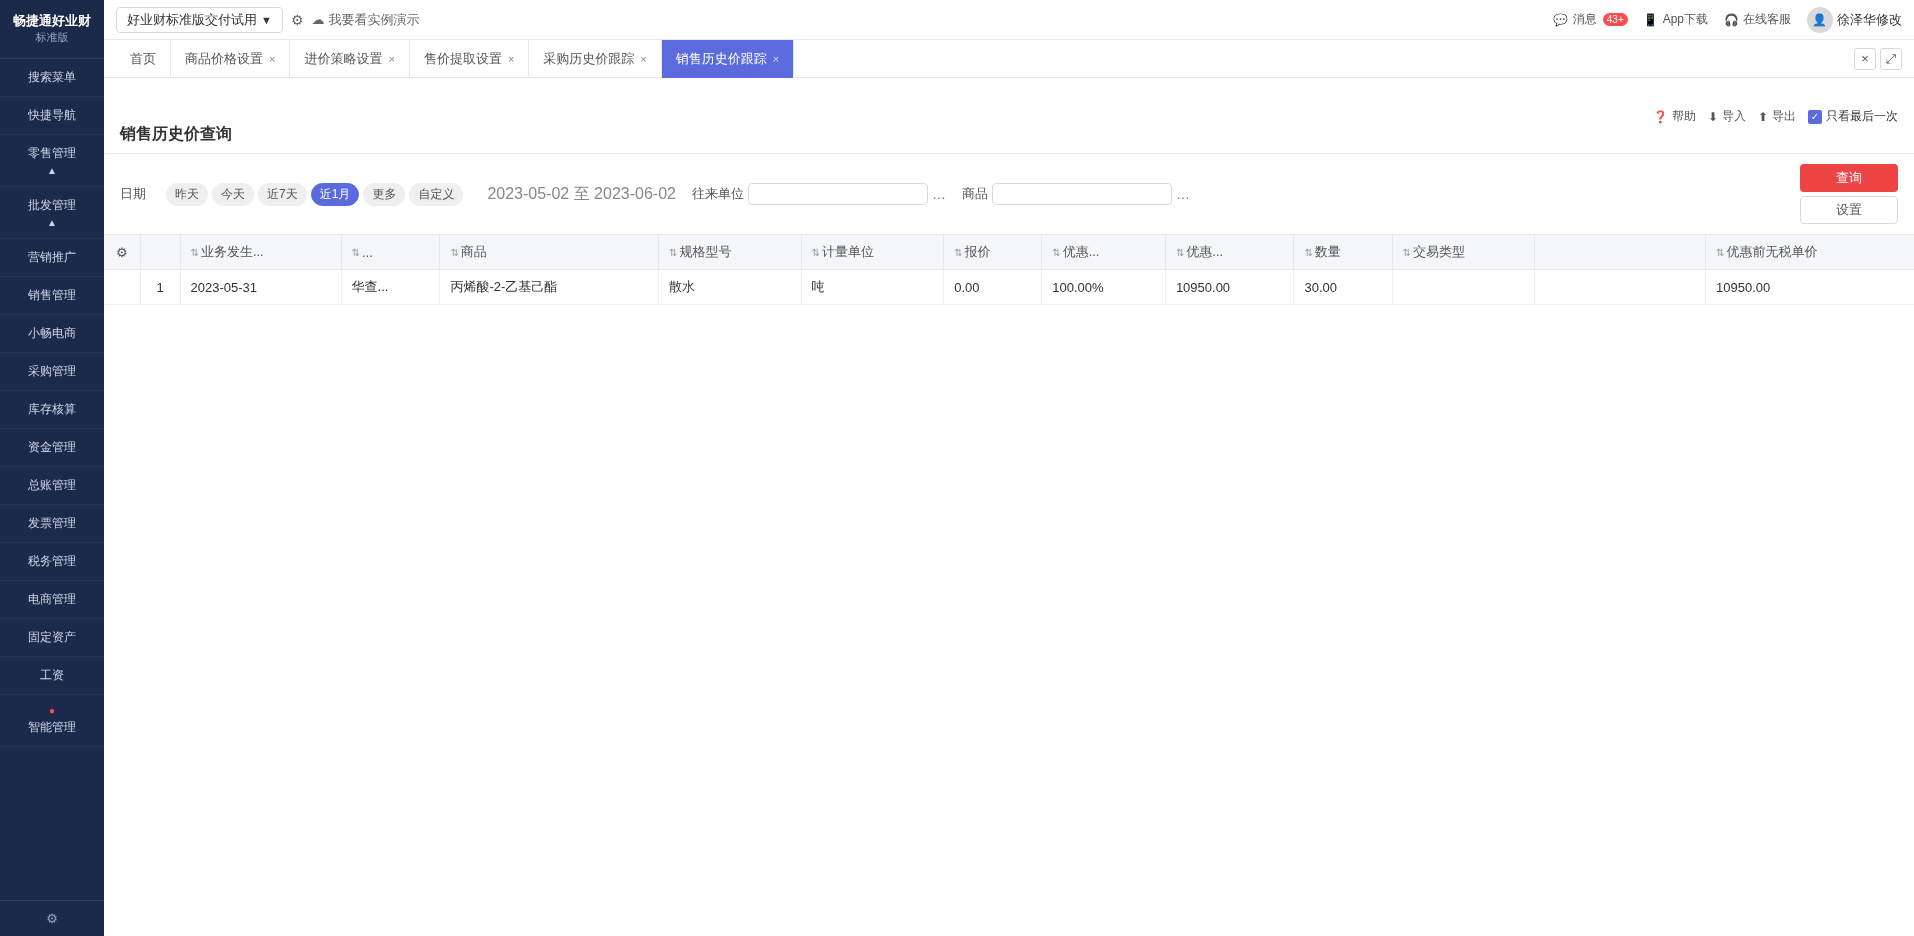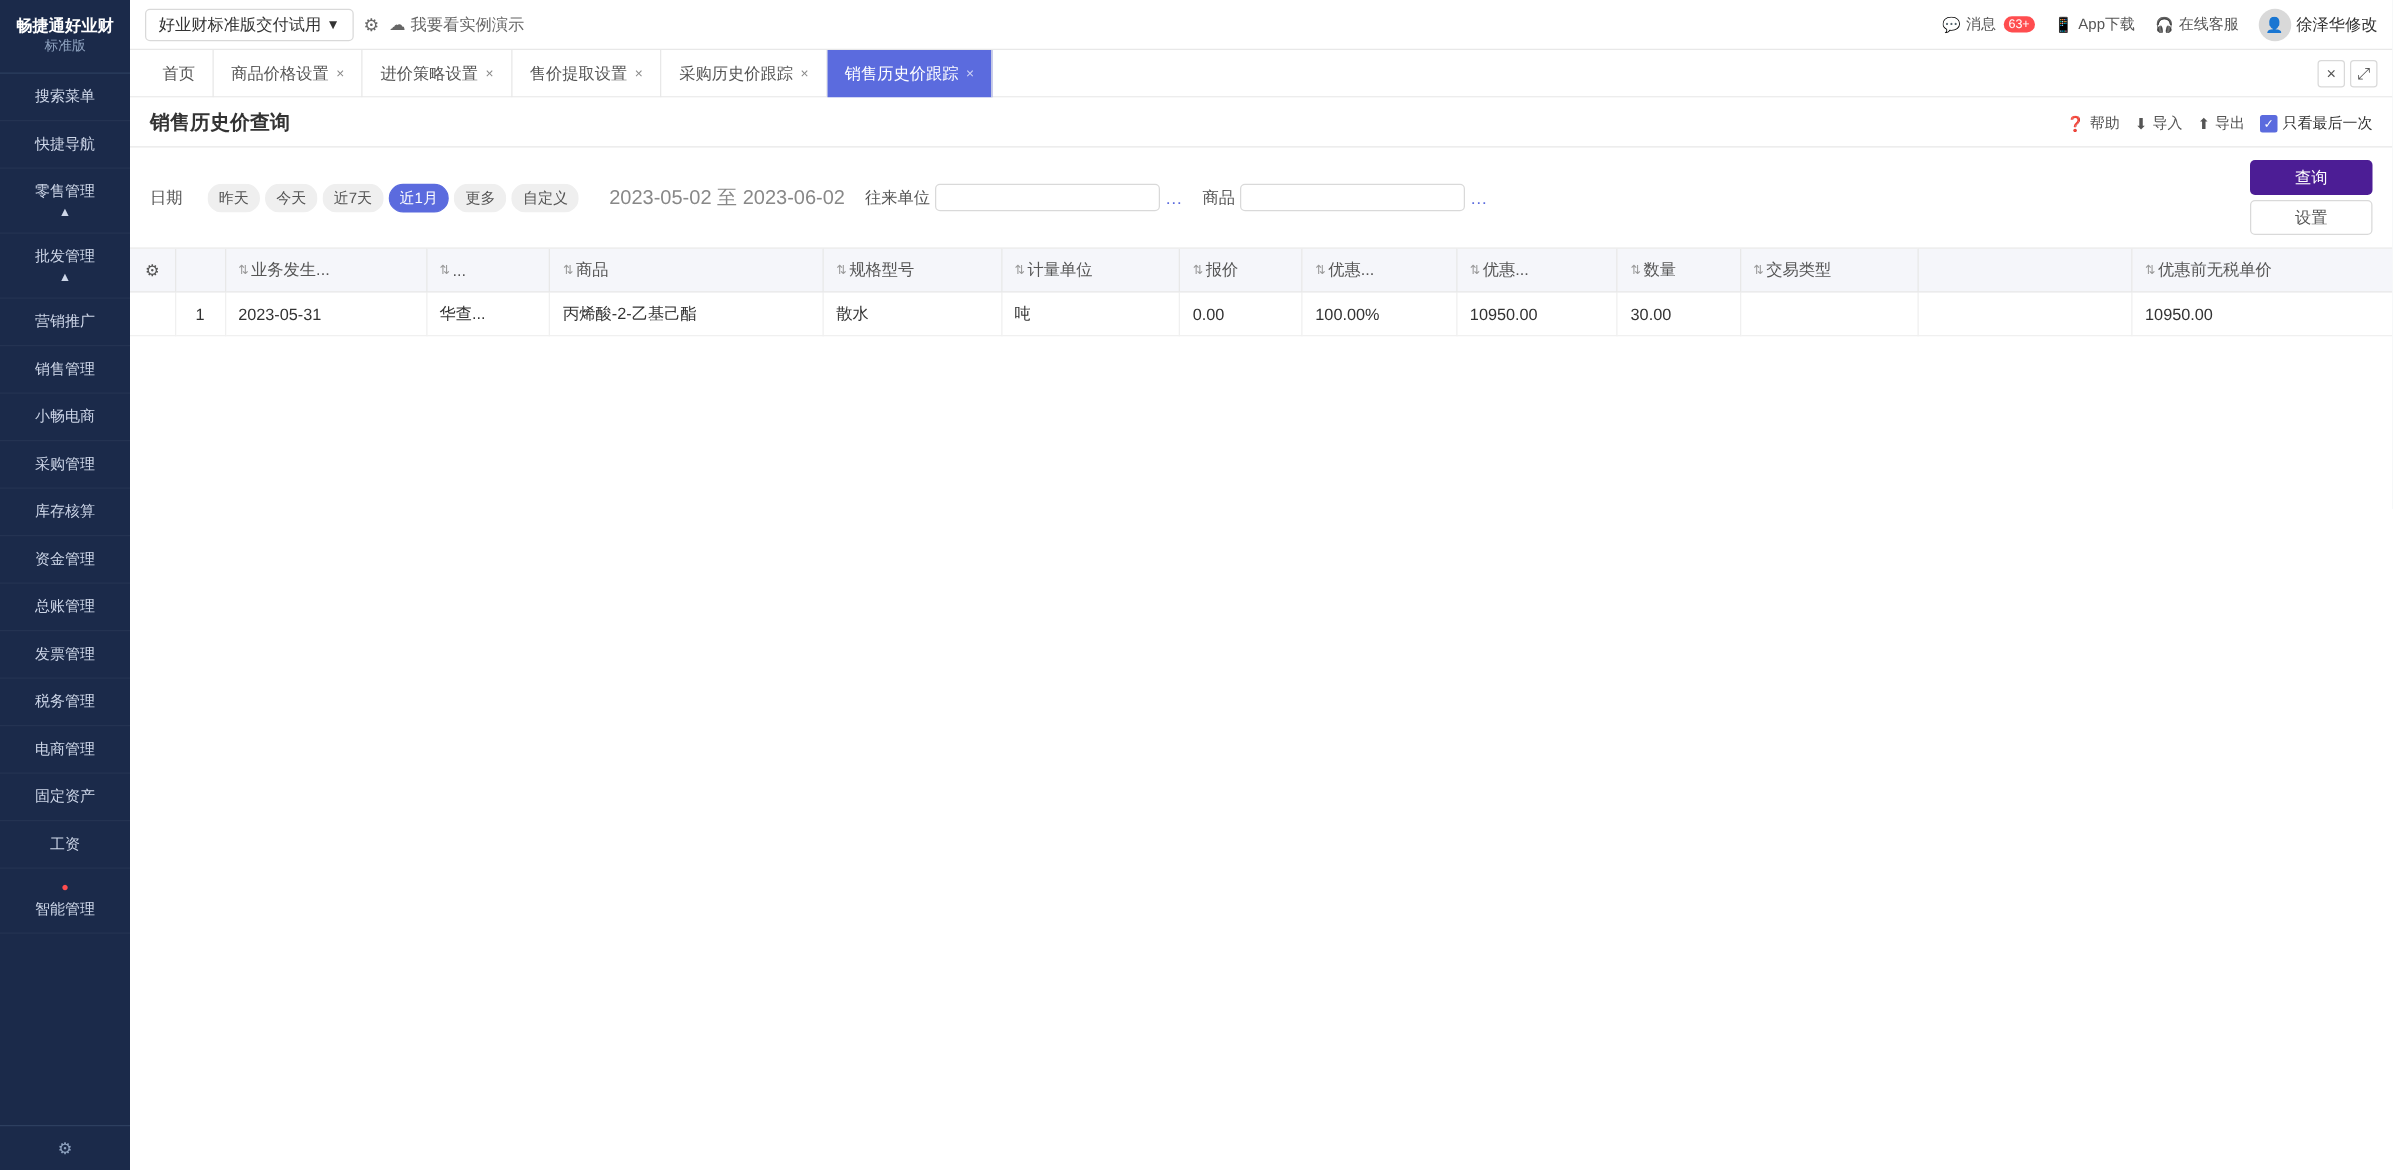--- a/index.html
+++ b/index.html
@@ -165,21 +165,21 @@
     }
 
     
     .page-header {
       display: flex;
       align-items: center;
       justify-content: space-between;
       padding: 10px 16px 8px;
       border-bottom: 1px solid #e8e8e8;
     }
-    .page-title { font-size: 16px; font-weight: bold; color: #333; }
+    .page-title { font-size: 16px; font-weight: bold; color: #333; margin-top: 36px; }
     .page-actions { display: flex; align-items: center; gap: 12px; }
     .page-action-item {
       display: flex; align-items: center; gap: 4px;
       font-size: 12px; color: #555; cursor: pointer;
     }
     .only-last-check {
       display: flex; align-items: center; gap: 4px; font-size: 12px;
     }
     .checkbox-blue {
       width: 14px; height: 14px;
@@ -220,21 +220,21 @@
       border-radius: 4px;
       padding: 3px 8px;
       font-size: 12px;
       width: 180px;
       outline: none;
     }
     .more-btn {
       color: #5b6bde; font-size: 14px; cursor: pointer;
     }
     .btn-query {
-      background: #4c1d95;
+      background: #ef4444;
       color: #fff;
       border: none;
       border-radius: 4px;
       padding: 5px 36px;
       font-size: 13px;
       cursor: pointer;
     }
     .btn-settings {
       background: #fff;
       color: #555;
@@ -363,21 +363,21 @@
       <span style="font-size:14px; color:#666; cursor:pointer;">⚙</span>
       <div class="demo-btn">
         <span style="font-size:13px;">☁</span>
         <span>我要看实例演示</span>
       </div>
     </div>
     <div class="top-bar-right">
       <div class="top-bar-icon-item">
         <span>💬</span>
         <span>消息</span>
-        <span class="badge">63+</span>
+        <span class="badge">43+</span>
       </div>
       <div class="top-bar-icon-item">
         <span>📱</span>
         <span>App下载</span>
       </div>
       <div class="top-bar-icon-item">
         <span>🎧</span>
         <span>在线客服</span>
       </div>
       <div class="user-info">

